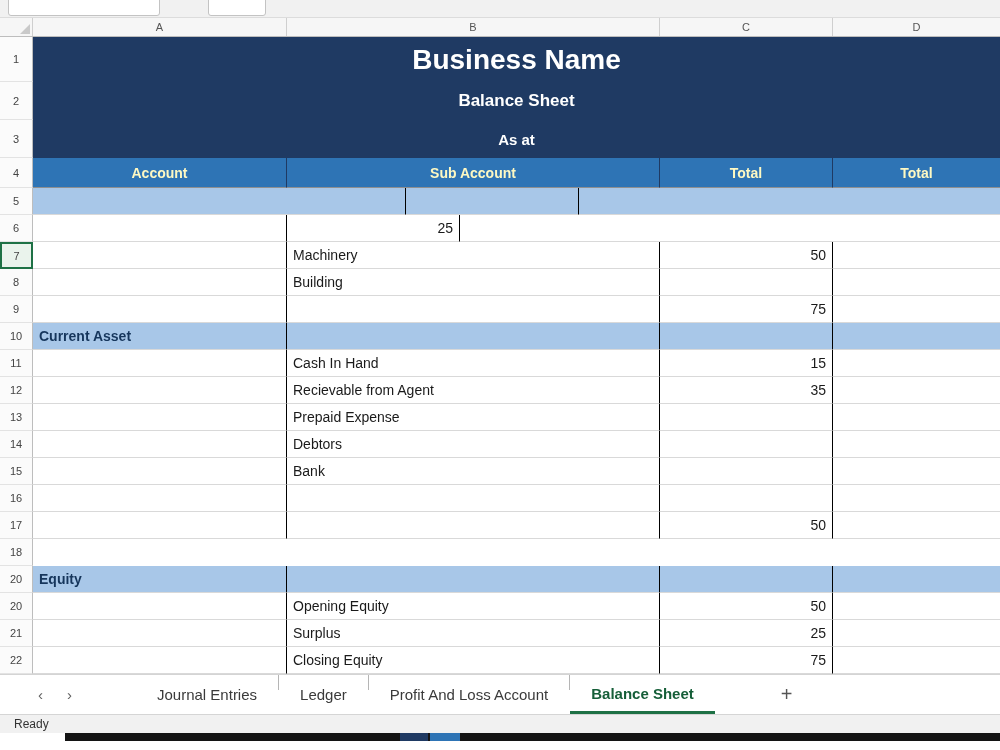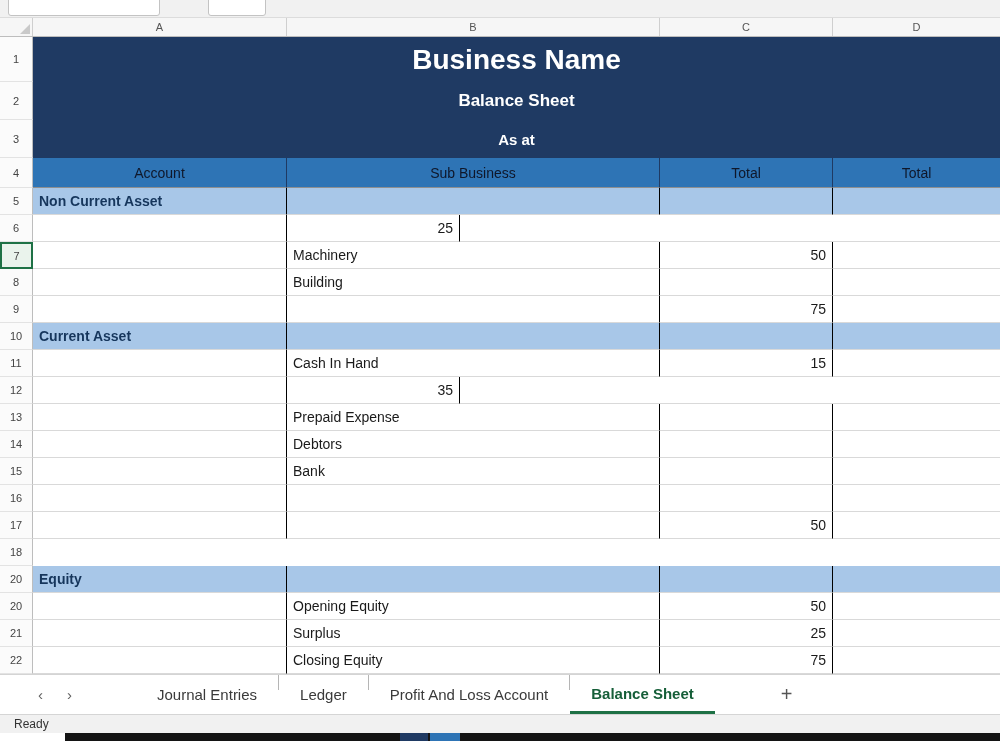--- a/index.html
+++ b/index.html
@@ -38,21 +38,21 @@
   .num { justify-content:flex-end; }
 
   .title-row { }
   .merged { flex:1 1 auto; display:flex; align-items:center; justify-content:center;
     background:#1f3a63; color:#fff; font-weight:bold; }
   .t1 { height:45px; } .t1 .merged { font-size:28px; }
   .t2 { height:38px; } .t2 .merged { font-size:17px; }
   .t3 { height:38px; } .t3 .merged { font-size:15px; }
 
   .hdr4 { height:30px; }
-  .hdr4 .cell { background:#2e74b5; color:#0f172a; font-weight:normal; justify-content:center;
+  .hdr4 .cell { background:#2e74b5; color:#fef9c3; font-weight:bold; justify-content:center;
     border-right:1px solid #1f3a63; border-bottom:1px solid #8f8f8f; }
   .hdr4 .cd { border-right:none; }
 
   .data { height:27px; }
   .data .ca, .data .cb, .data .cc { border-right:1px solid #000; }
   .section .cell { background:#a8c7e8; }
   .section .ca { font-weight:bold; color:#16365c; }
   .total .cell { background:#ef4444; border-top:1px solid #8a8a8a; border-bottom:1px solid #8a8a8a;margin-top:36px; }
   .total .ca { font-weight:bold; color:#3a3a3a; }
 
@@ -104,27 +104,26 @@
       <div class="gut">2</div>
       <div class="merged">Balance Sheet</div>
     </div>
     <div class="row title-row t3">
       <div class="gut">3</div>
       <div class="merged">As at</div>
     </div>
     <div class="row hdr4">
       <div class="gut">4</div>
       <div class="cell ca">Account</div>
-      <div class="cell cb">Sub Business</div>
+      <div class="cell cb">Sub Account</div>
       <div class="cell cc">Total</div>
       <div class="cell cd">Total</div>
     </div>
     <div class="row data section">
       <div class="gut">5</div>
-      <div class="cell ca">Non Current Asset</div>
       <div class="cell cb"></div>
       <div class="cell cc"></div>
       <div class="cell cd"></div>
     </div>
     <div class="row data ">
       <div class="gut">6</div>
       <div class="cell ca"></div>
       <div class="cell cc num">25</div>
       <div class="cell cd"></div>
     </div>
@@ -159,20 +158,21 @@
     <div class="row data ">
       <div class="gut">11</div>
       <div class="cell ca"></div>
       <div class="cell cb">Cash In Hand</div>
       <div class="cell cc num">15</div>
       <div class="cell cd"></div>
     </div>
     <div class="row data ">
       <div class="gut">12</div>
       <div class="cell ca"></div>
+      <div class="cell cb">Recievable from Agent</div>
       <div class="cell cc num">35</div>
       <div class="cell cd"></div>
     </div>
     <div class="row data ">
       <div class="gut">13</div>
       <div class="cell ca"></div>
       <div class="cell cb">Prepaid Expense</div>
       <div class="cell cc"></div>
       <div class="cell cd"></div>
     </div>

